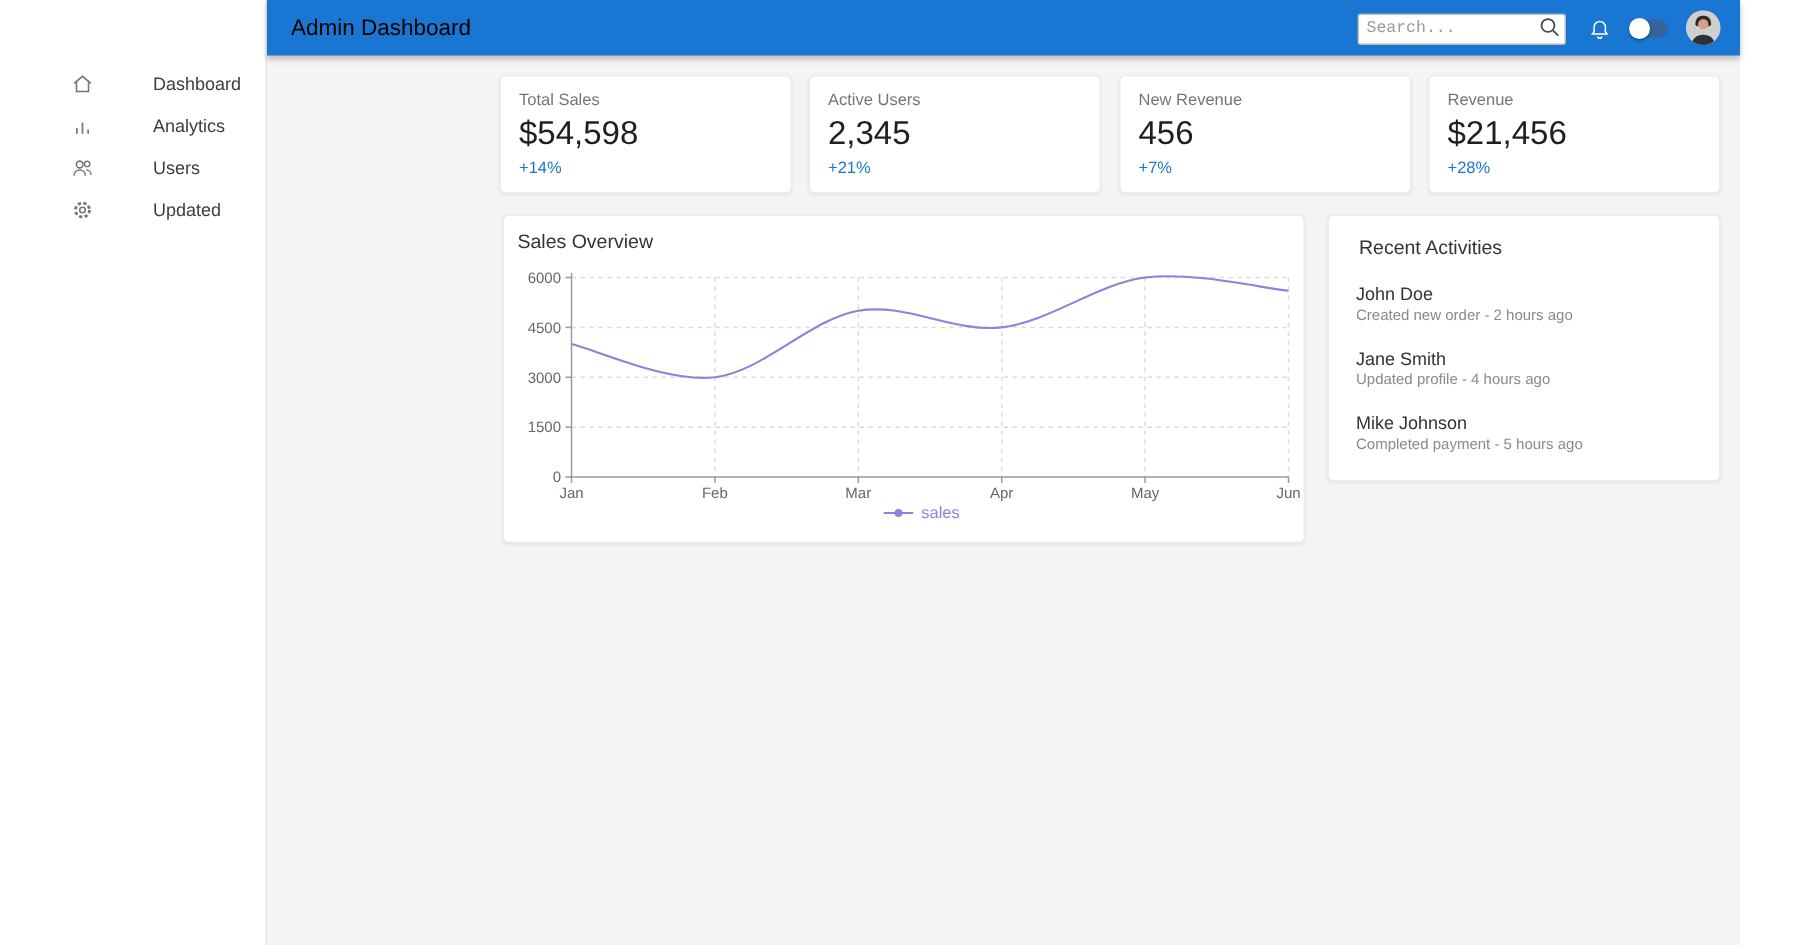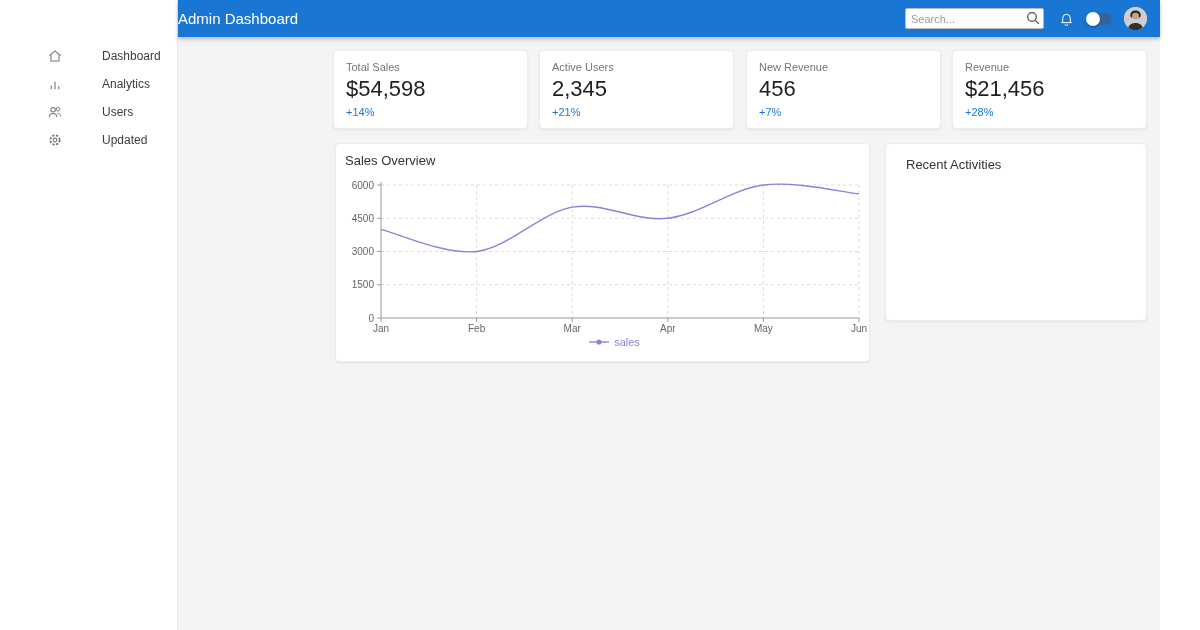--- a/index.html
+++ b/index.html
@@ -23,27 +23,27 @@
   }
   .nav-item .icon { width:14px; height:14px; display:flex; align-items:center; justify-content:center; }
   .nav-label { font-size:12px; color:#3d3d3d; margin-left:40px; }
 
   
   .header {
     position:absolute; left:178px; top:0; width:982px; height:37px;
     background:#1976d2; display:flex; align-items:center;
     box-shadow:0 2px 4px rgba(0,0,0,0.25); z-index:5;
   }
-  .header-title { color:#ffffff; font-size:15px; font-weight:400; }
+  .header-title { color:#000000; font-size:15px; margin-left:16px; font-weight:400; }
   .header-right { margin-left:auto; display:flex; align-items:center; margin-right:13px; }
   .search-wrap { position:relative; width:139px; height:21px; }
   .search-wrap input {
     width:100%; height:100%; border:1px solid #b9b9b9; border-radius:2px;
     padding:0 22px 0 5px; font-size:11px; color:#333; outline:none;
-    font-family:Liberation Sans, sans-serif; background:#fff;
+    font-family:Liberation Mono, monospace; background:#fff;
   }
   .search-wrap input::placeholder { color:#9a9a9a; }
   .mag { position:absolute; right:4px; top:3px; }
   .bell { margin-left:15px; display:flex; cursor:pointer; }
   .toggle {
     margin-left:14px; width:24px; height:12px; background:#35639c;
     border-radius:6px; position:relative; cursor:pointer;
   }
   .knob {
     position:absolute; left:-2px; top:-1px; width:14px; height:14px;
@@ -247,13 +247,27 @@
     <svg width="20" height="10" viewBox="0 0 20 10">
       <line x1="0" y1="5" x2="20" y2="5" stroke-width="1.4" stroke="#8884d8"></line>
       <circle cx="10" cy="5" r="2.6" fill="#8884d8"></circle>
     </svg>
     <span class="legend-label" style="color: rgb(136, 132, 216);">sales</span>
   </div>
 </div>
 
 <div class="card act-card">
   <div class="act-title">Recent Activities</div>
+  <div class="act-list">
+    <div class="act-item">
+      <div class="act-name">John Doe</div>
+      <div class="act-detail">Created new order - 2 hours ago</div>
+    </div>
+    <div class="act-item">
+      <div class="act-name">Jane Smith</div>
+      <div class="act-detail">Updated profile - 4 hours ago</div>
+    </div>
+    <div class="act-item">
+      <div class="act-name">Mike Johnson</div>
+      <div class="act-detail">Completed payment - 5 hours ago</div>
+    </div>
+  </div>
 </div>
 
 </body></html>

